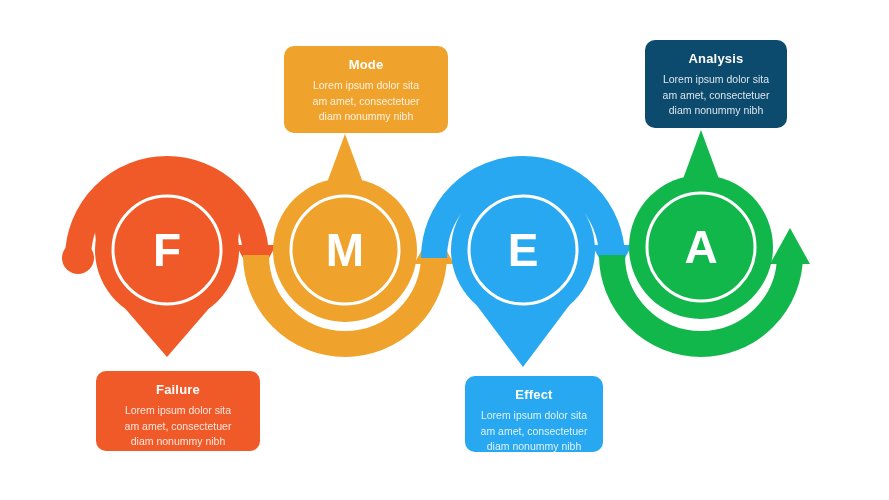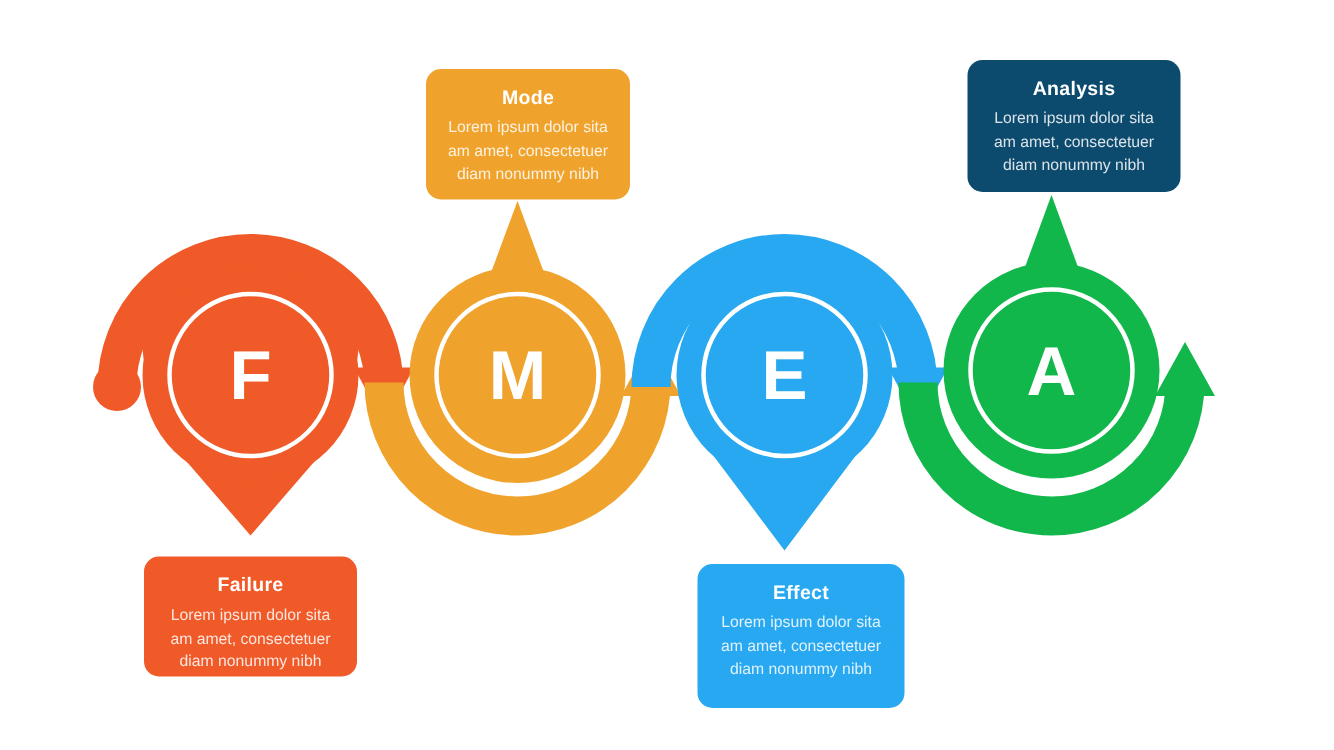--- a/index.html
+++ b/index.html
@@ -118,35 +118,35 @@
 
     <g>
       <path d="M 644 285 L 758 285 L 701 130 Z" fill="#12B74B"></path>
       <circle cx="701" cy="247" r="72" fill="#12B74B"></circle>
       <circle cx="701" cy="247" r="54" fill="none" stroke="#ffffff" stroke-width="3"></circle>
       <text class="step-letter" x="701" y="247" text-anchor="middle" dominant-baseline="central">A</text>
     </g>
 
   </svg>
 
-  <div class="info-card" style="left:96px; top:371px; width:142px; height:80px; background:#F05A28;">
+  <div class="info-card" style="left:96px; top:371px; width:164px; height:80px; background:#F05A28;">
     <div class="card-title">Failure</div>
     <div class="card-desc">Lorem ipsum dolor sita
 am amet, consectetuer
 diam nonummy  nibh</div>
   </div>
 
-  <div class="info-card" style="left:284px; top:46px; width:136px; height:87px; background:#F0A32C;">
+  <div class="info-card" style="left:284px; top:46px; width:164px; height:87px; background:#F0A32C;">
     <div class="card-title">Mode</div>
     <div class="card-desc">Lorem ipsum dolor sita
 am amet, consectetuer
 diam nonummy  nibh</div>
   </div>
 
-  <div class="info-card" style="left:465px; top:376px; width:138px; height:96px; background:#28A8F0;">
+  <div class="info-card" style="left:465px; top:376px; width:138px; height:76px; background:#28A8F0;">
     <div class="card-title">Effect</div>
     <div class="card-desc">Lorem ipsum dolor sita
 am amet, consectetuer
 diam nonummy  nibh</div>
   </div>
 
   <div class="info-card" style="left:645px; top:40px; width:142px; height:88px; background:#0c4a6e;">
     <div class="card-title">Analysis</div>
     <div class="card-desc">Lorem ipsum dolor sita
 am amet, consectetuer

